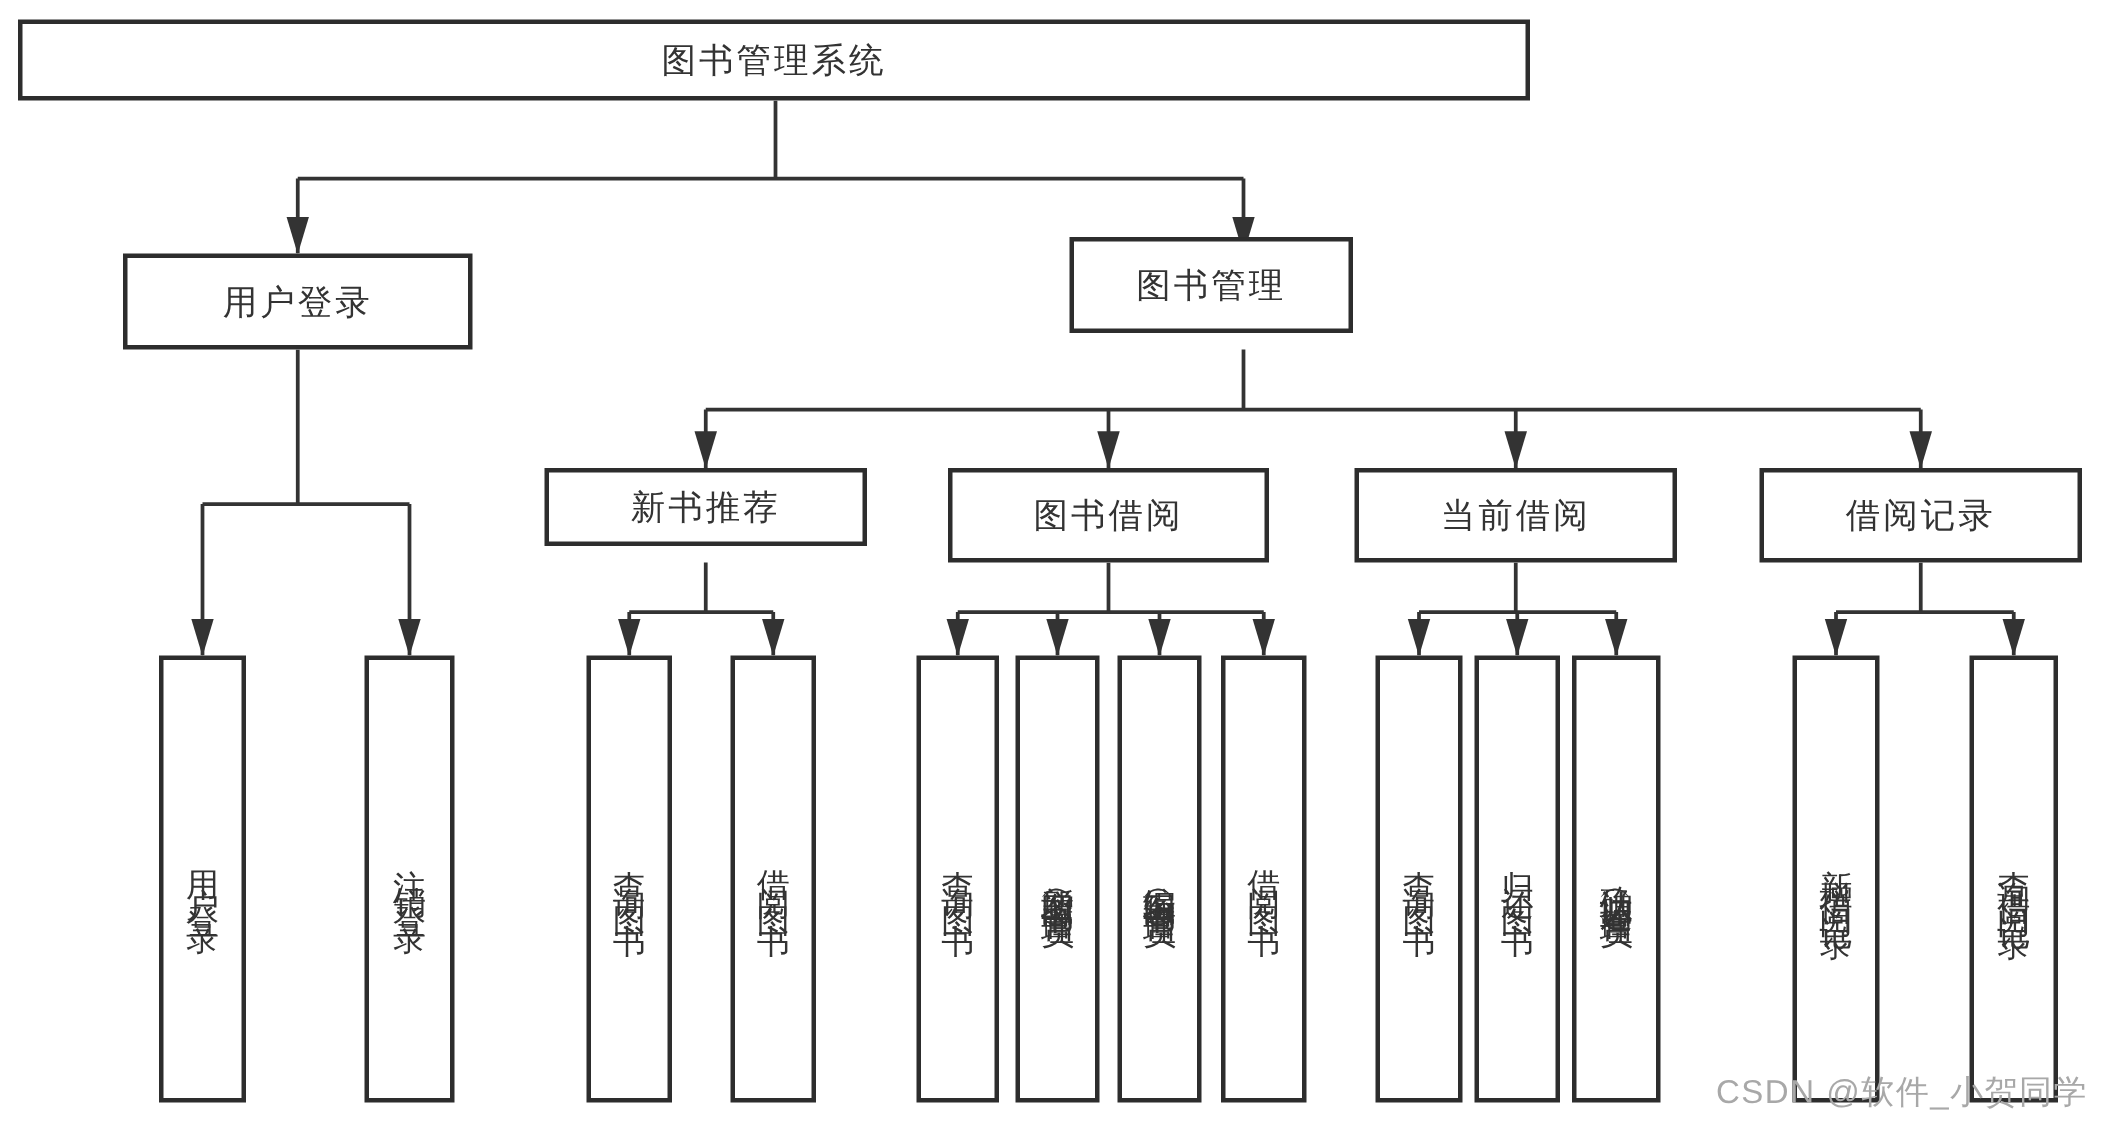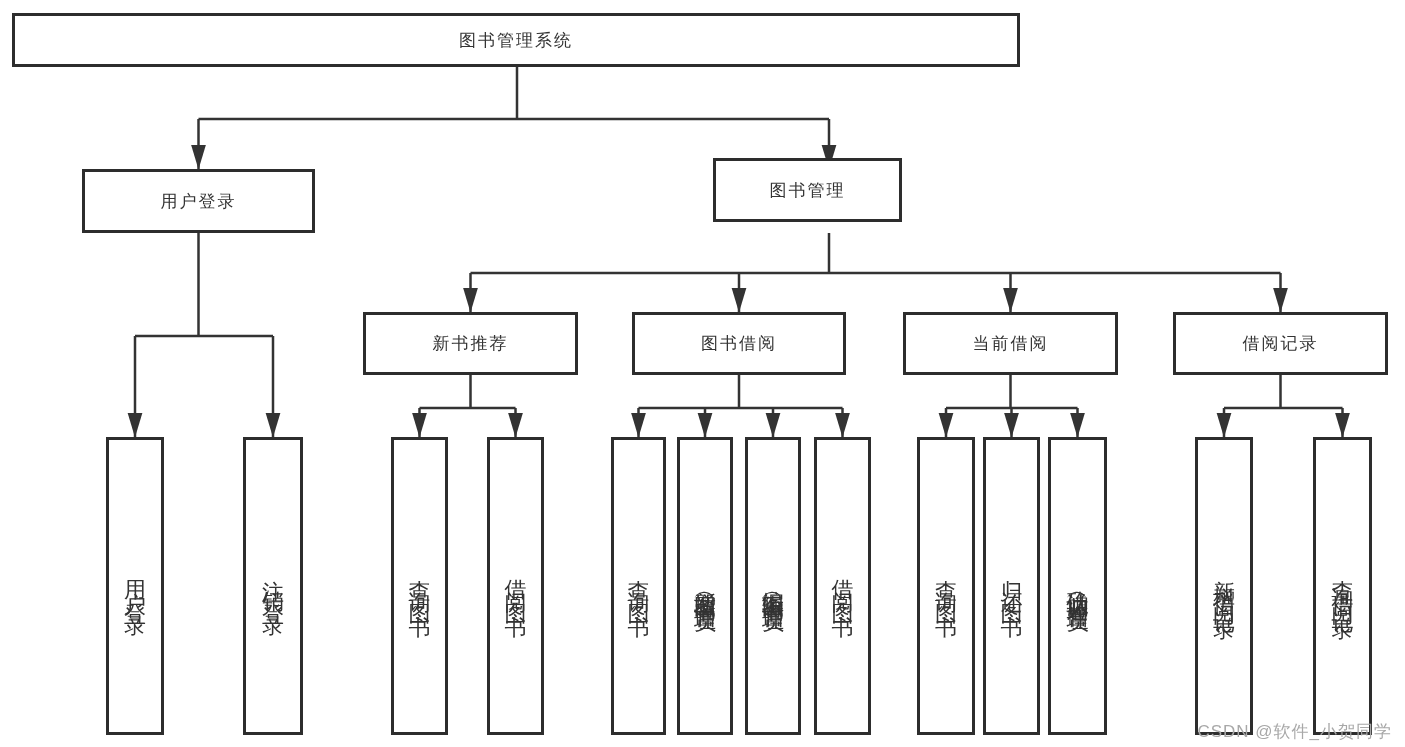--- a/index.html
+++ b/index.html
@@ -14,38 +14,38 @@
   .w{stroke:#333333;stroke-width:2.5;fill:none;}
   .box{
     position:absolute;
     box-sizing:border-box;
     border:3px solid #2d2d2d;
     background:#ffffff;
     display:flex;align-items:center;justify-content:center;
     color:#333333;
   }
   .hbox span{
-    font-size:17px;
+    font-size:23px;
     letter-spacing:2px;
     white-space:nowrap;
   }
   .vbox span{
     writing-mode:vertical-rl;
     text-orientation:mixed;
     font-size:22px;
     line-height:1;
     white-space:nowrap;
   }
   .vbox span.ls4{letter-spacing:12px;}
   .vbox span.ls6{letter-spacing:8px;}
   .vbox span.lslong{letter-spacing:3px;}
   .watermark{
     position:absolute;
     right:13px;bottom:4px;
-    font-size:17px;
+    font-size:22px;
     color:#a8a8a8;
     letter-spacing:1px;
     white-space:nowrap;
   }
 </style>
 </head>
 <body>
 
 <div class="stage">
 
@@ -94,21 +94,21 @@
     <span>图书管理系统</span>
   </div>
 
   <div class="box hbox" style="left:82px;top:169px;width:233px;height:64px">
     <span>用户登录</span>
   </div>
   <div class="box hbox" style="left:713px;top:158px;width:189px;height:64px">
     <span>图书管理</span>
   </div>
 
-  <div class="box hbox" style="left:363px;top:312px;width:215px;height:63px">
+  <div class="box hbox" style="left:363px;top:312px;width:215px;height:52px">
     <span>新书推荐</span>
   </div>
   <div class="box hbox" style="left:903px;top:312px;width:215px;height:63px">
     <span>当前借阅</span>
   </div>
   <div class="box hbox" style="left:632px;top:312px;width:214px;height:63px">
     <span>图书借阅</span>
   </div>
   <div class="box hbox" style="left:1173px;top:312px;width:215px;height:63px">
     <span>借阅记录</span>

